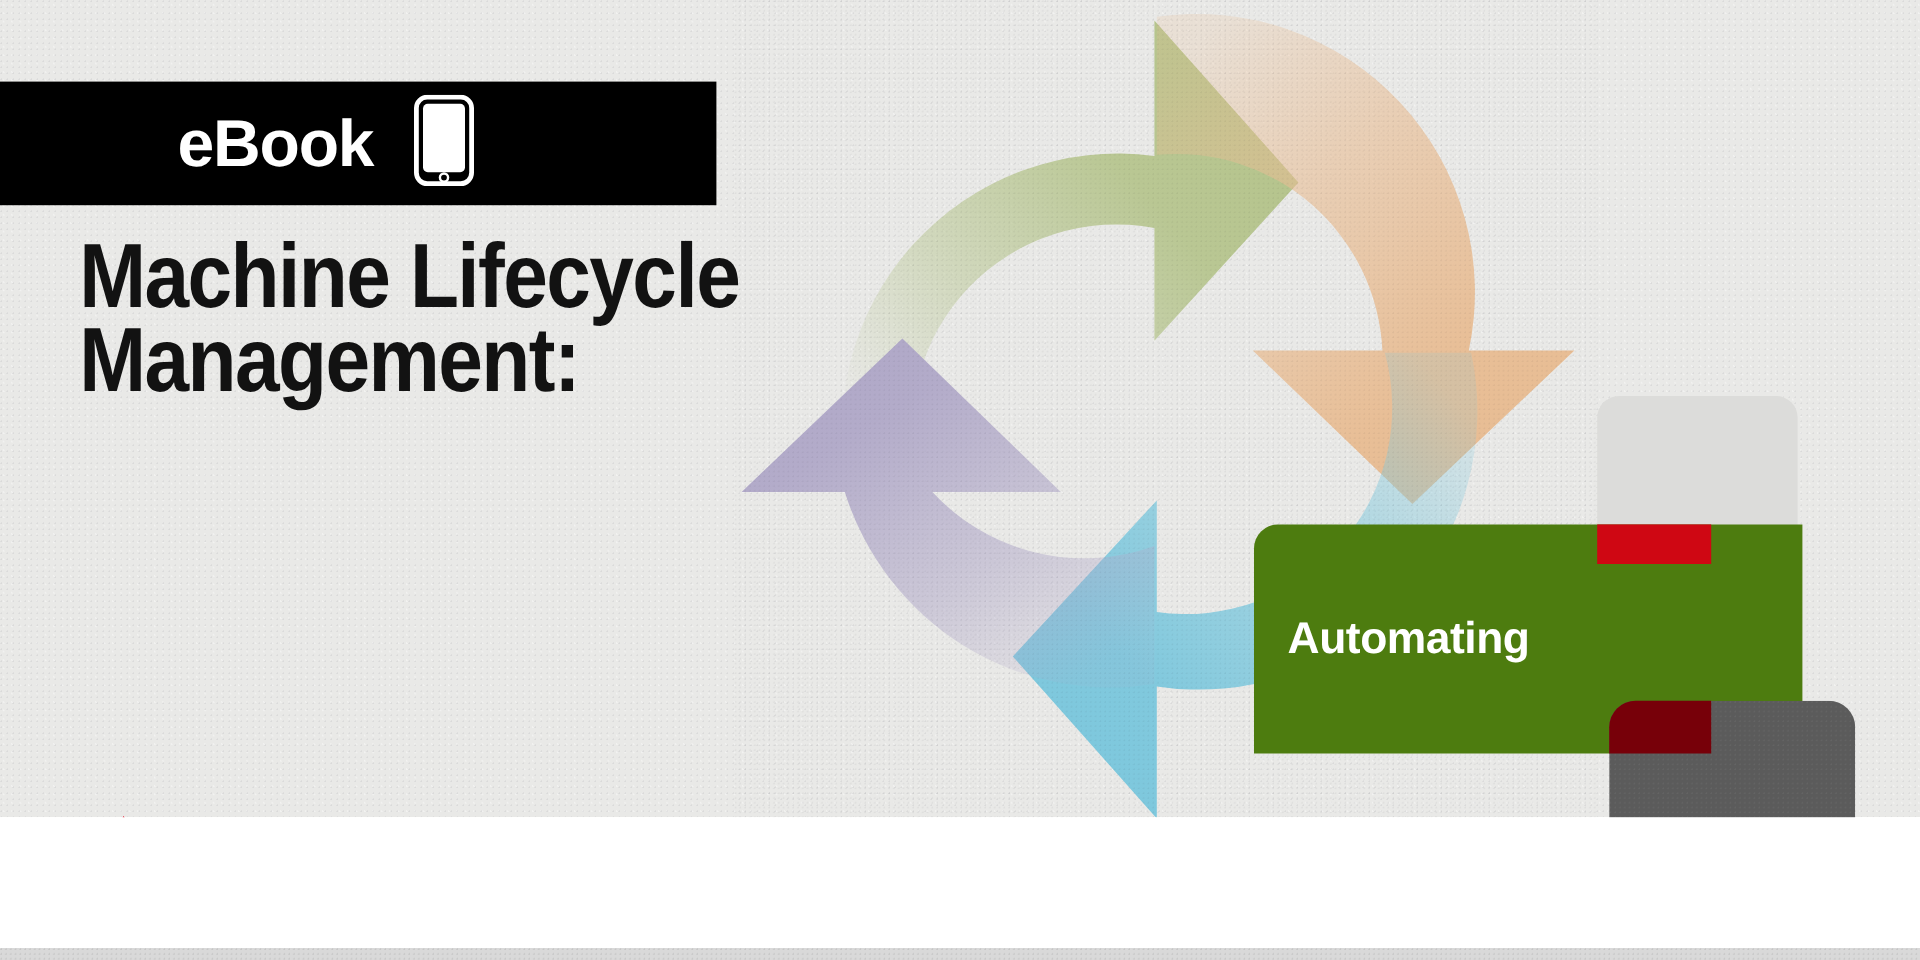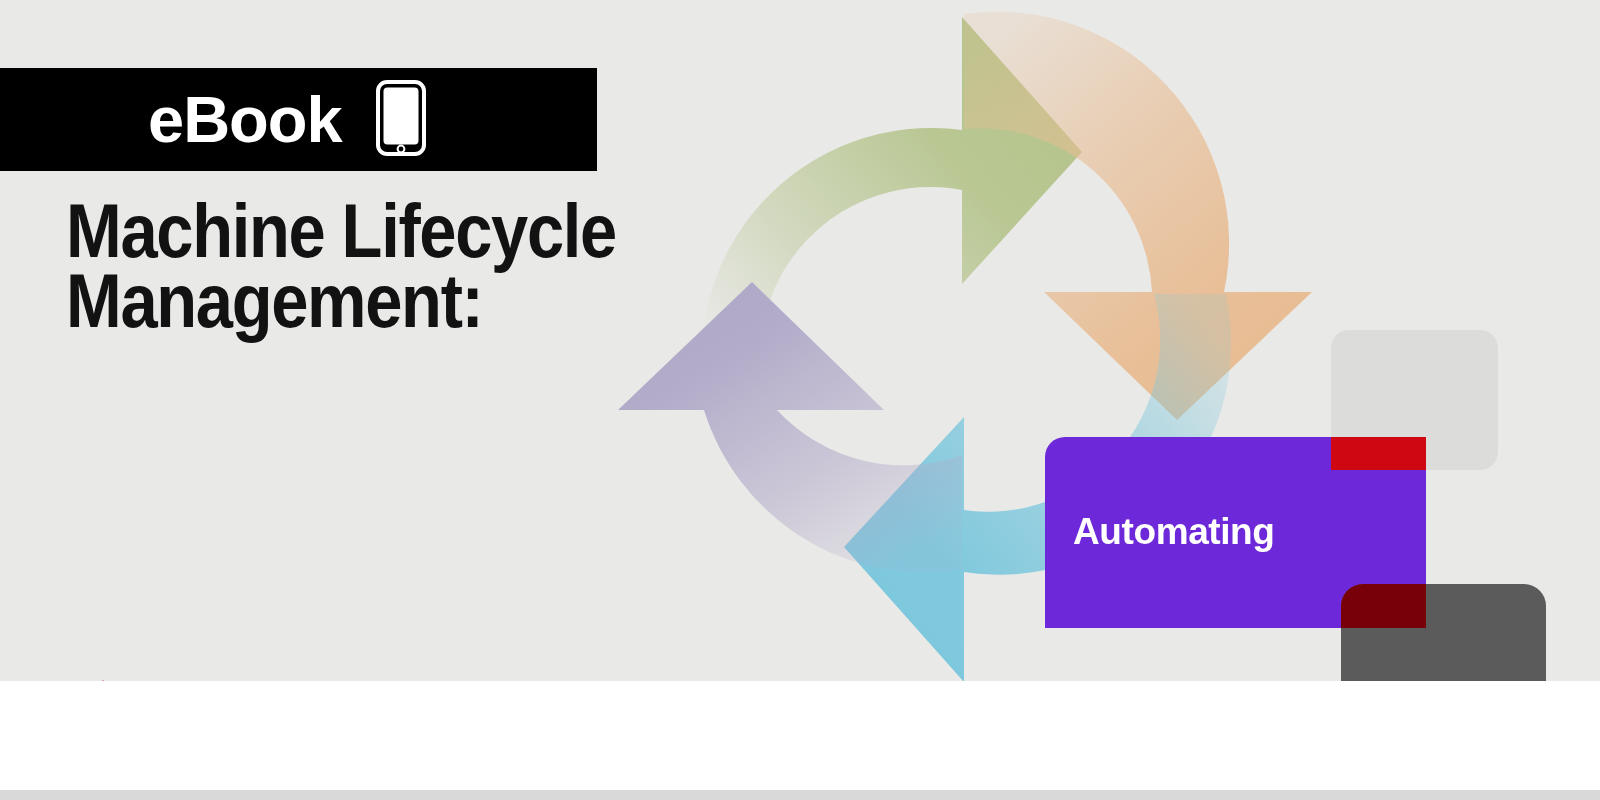--- a/index.html
+++ b/index.html
@@ -54,22 +54,22 @@
   }
   .sq-dark{
     position:absolute;left:1341px;top:584px;width:205px;height:166px;
     background:#5b5b5b;border-radius:22px;
     background-image:radial-gradient(circle at 1px 1px, rgba(255,255,255,.06) .6px, transparent .7px);
     background-size:4px 4px;
   }
 
   
   .red-box{
-    position:absolute;left:1045px;top:437px;width:381px;height:191px;
-    background:#6d28d9;
+    position:absolute;left:1045px;top:437px;width:457px;height:191px;
+    background:#4d7c0f;
     border-radius:20px 0 0 0;
     display:flex;align-items:center;
   }
   .red-box .inner{padding:0 0 0 28px;}
   .red-text{
     color:#ffffff;font-weight:bold;font-size:37px;line-height:1.16;
     letter-spacing:-0.4px;
     font-family:"Liberation Sans", sans-serif;
   }
   .red-over-light{
@@ -80,21 +80,21 @@
     position:absolute;left:1341px;top:584px;width:85px;height:44px;
     background:#770009;border-radius:22px 0 0 0;pointer-events:none;
   }
 
   
   .badge{
     position:absolute;left:0;top:68px;width:597px;height:103px;
     background:#000000;display:flex;align-items:center;
   }
   .badge-label{
-    color:#ffffff;font-size:65px;font-weight:bold;line-height:1;
+    color:#ffffff;font-size:55px;font-weight:bold;line-height:1;
     margin-left:148px;letter-spacing:-1px;
   }
   .badge-icon{margin-left:34px;display:block;}
 
   
   .headline{
     position:absolute;left:66px;top:196px;width:700px;
     color:#121212;
     font-family:"Liberation Sans Narrow","Liberation Sans", sans-serif;
     font-weight:bold;font-size:76px;line-height:0.92;

